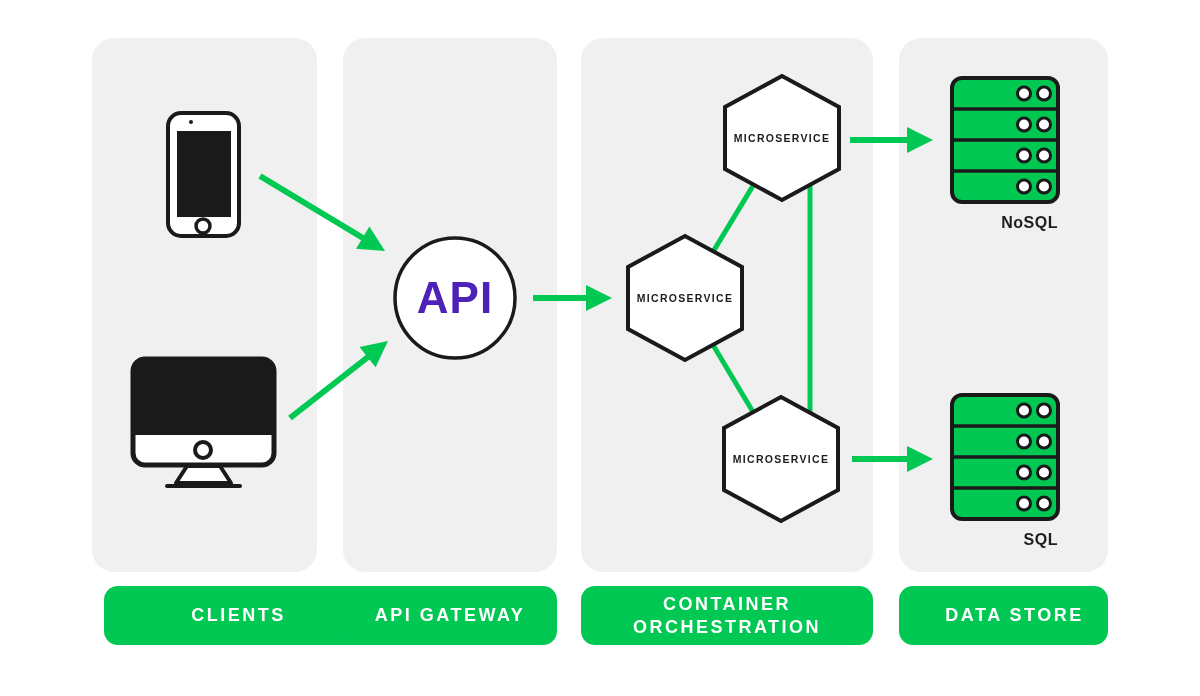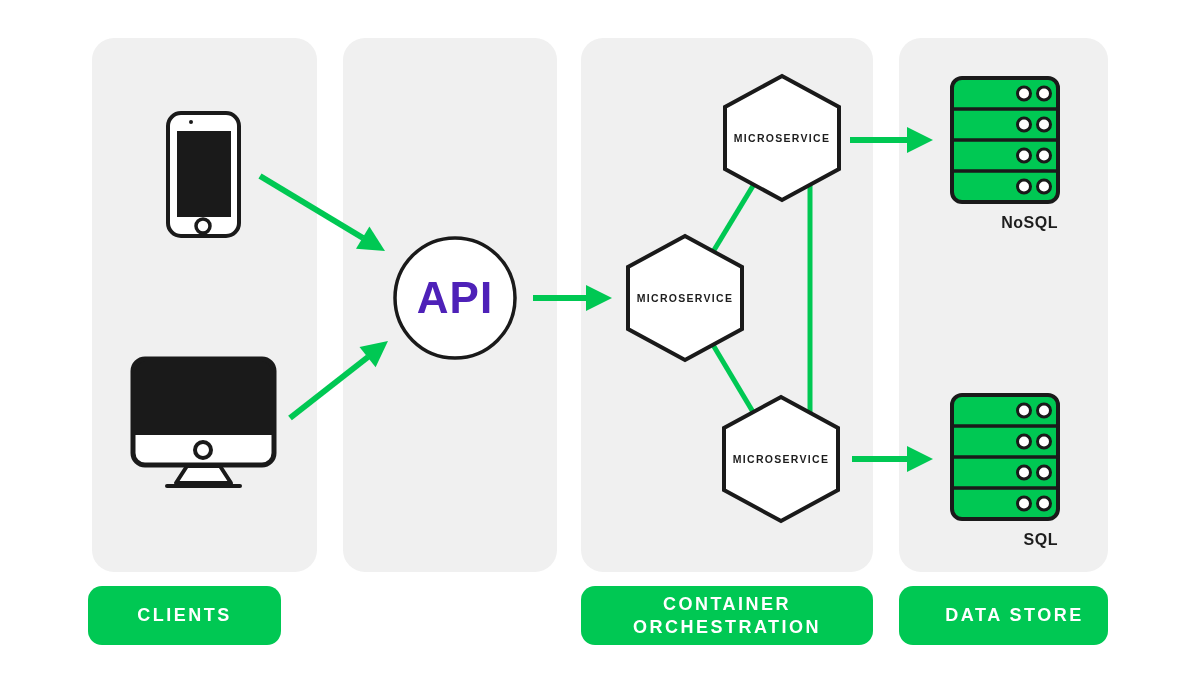--- a/index.html
+++ b/index.html
@@ -31,21 +31,21 @@
     position:absolute;top:586px;height:59px;
     background:var(--green);
     border-radius:14px;
     color:var(--label-text);
     display:flex;align-items:center;justify-content:center;
     text-align:center;
     font-weight:bold;font-size:18px;letter-spacing:2.5px;
     line-height:1.25;
     padding:0 22px;
   }
-  .label-bar.c1{left:88px;width:193px;}
+  .label-bar.c1{left:104px;width:269px;}
   .label-bar.c2{left:343px;width:214px;}
   .label-bar.c3{left:581px;width:292px;}
   .label-bar.c4{left:899px;width:209px;padding-left:44px;}
   svg.diagram{position:absolute;left:0;top:0;}
   text.ms-label{
     font-family:"Liberation Sans","DejaVu Sans",sans-serif;
     font-weight:bold;font-size:10.5px;letter-spacing:1.3px;
     fill:#1d1d1d;text-anchor:middle;
   }
   text.api-label{
@@ -161,16 +161,17 @@
       <circle cx="1044" cy="441.5" r="6.5" fill="#ffffff" stroke="var(--stroke)" stroke-width="3"></circle>
       <circle cx="1024" cy="472.5" r="6.5" fill="#ffffff" stroke="var(--stroke)" stroke-width="3"></circle>
       <circle cx="1044" cy="472.5" r="6.5" fill="#ffffff" stroke="var(--stroke)" stroke-width="3"></circle>
       <circle cx="1024" cy="503.5" r="6.5" fill="#ffffff" stroke="var(--stroke)" stroke-width="3"></circle>
       <circle cx="1044" cy="503.5" r="6.5" fill="#ffffff" stroke="var(--stroke)" stroke-width="3"></circle>
       <text class="db-label" x="1058" y="545">SQL</text>
     </g>
   </svg>
 
   <div class="label-bar c1">CLIENTS</div>
+  <div class="label-bar c2">API GATEWAY</div>
   <div class="label-bar c3">CONTAINER ORCHESTRATION</div>
   <div class="label-bar c4">DATA STORE</div>
 
 </div>
 
 </body></html>

